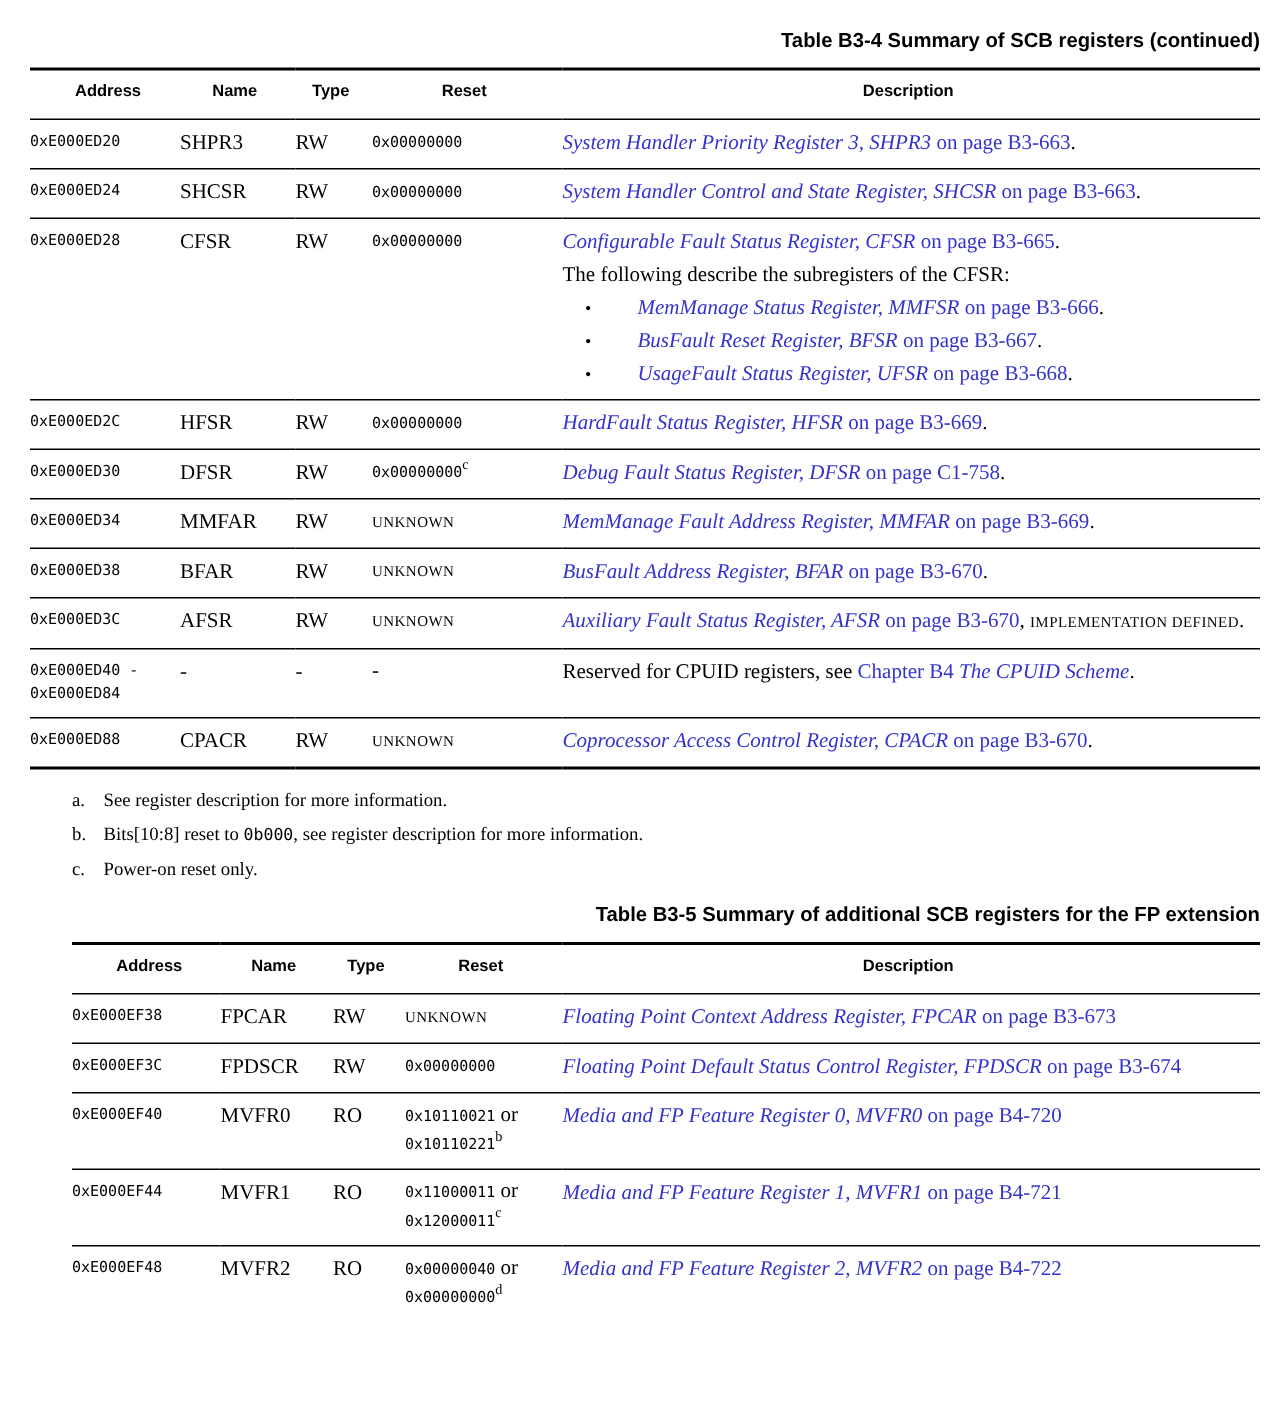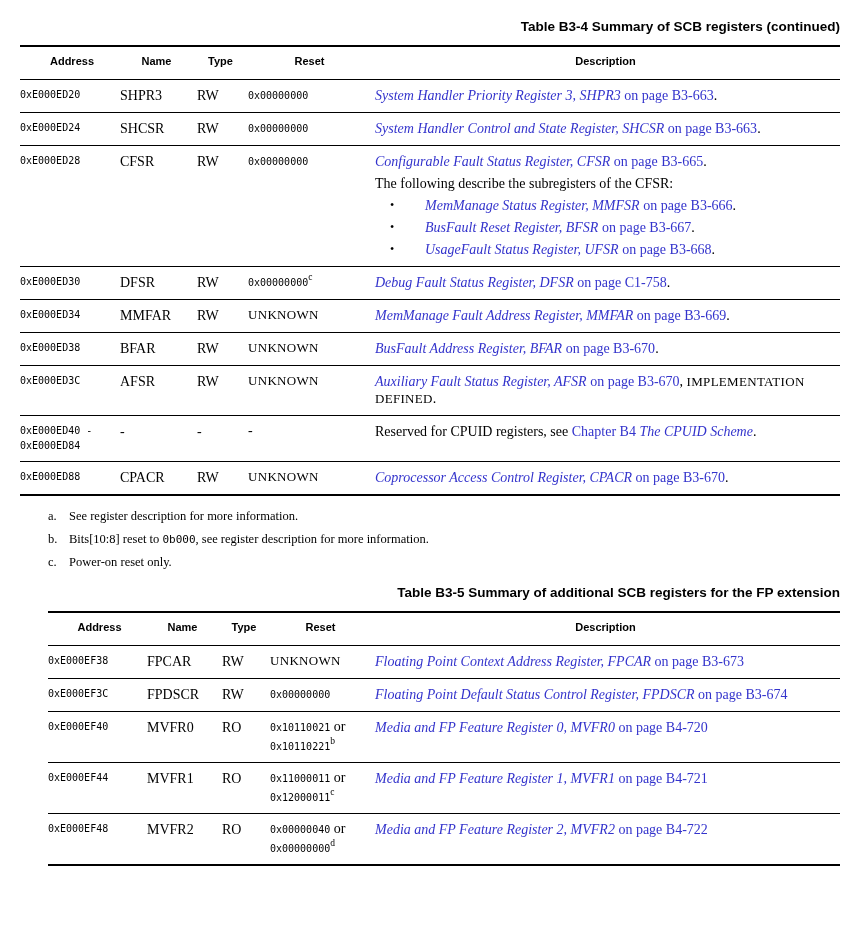--- a/index.html
+++ b/index.html
@@ -28,21 +28,21 @@
   table.reg th:first-child, td.c-addr{padding-left:8px;}
   .mo, td.c-addr div{
     font-family:"DejaVu Sans Mono",monospace;font-size:10px;line-height:15px;
   }
   td.c-addr div{white-space:nowrap;}
   td.c-reset .reset-line{line-height:15px;}
   td.c-reset .reset-line + .reset-line{margin-top:3px;}
   .sg{color:#000;}
   .lk{color:#3333cc;}
   .it{font-style:italic;}
-  .sc{font-size:13px;letter-spacing:0.3px;}
+  .sc{font-size:10px;letter-spacing:0.3px;}
   sup.sg{font-size:9.5px;font-family:"Liberation Serif",serif;line-height:0;vertical-align:super;}
   .desc-line + .desc-line{margin-top:5px;}
   .bullet{display:flex;margin-top:5px;padding-left:15px;}
   .bullet .dot{width:35px;flex:none;font-size:12px;line-height:17px;}
   .bullet .btxt{flex:1;}
   .footnotes{margin:12px 0 0 48px;font-size:12.5px;line-height:16px;}
   .fn{display:flex;margin-bottom:7px;}
   .fn .marker{width:21px;flex:none;}
   .fn .mo{font-size:11px;}
 </style>
@@ -118,20 +118,33 @@
               <div class="btxt"><span class="sg lk it">BusFault Reset Register, BFSR</span><span class="sg lk"> on page B3-667</span><span class="sg">.</span></div>
             </div>
             <div class="bullet">
               <span class="dot">•</span>
               <div class="btxt"><span class="sg lk it">UsageFault Status Register, UFSR</span><span class="sg lk"> on page B3-668</span><span class="sg">.</span></div>
             </div>
           </td>
         </tr>
         <tr>
           <td class="c-addr">
+            <div>0xE000ED2C</div>
+          </td>
+          <td>HFSR</td>
+          <td>RW</td>
+          <td class="c-reset">
+            <div class="reset-line"><span class="sg mo">0x00000000</span></div>
+          </td>
+          <td class="c-desc">
+            <div class="desc-line"><span class="sg lk it">HardFault Status Register, HFSR</span><span class="sg lk"> on page B3-669</span><span class="sg">.</span></div>
+          </td>
+        </tr>
+        <tr>
+          <td class="c-addr">
             <div>0xE000ED30</div>
           </td>
           <td>DFSR</td>
           <td>RW</td>
           <td class="c-reset">
             <div class="reset-line"><span class="sg mo">0x00000000</span><sup class="sg">c</sup></div>
           </td>
           <td class="c-desc">
             <div class="desc-line"><span class="sg lk it">Debug Fault Status Register, DFSR</span><span class="sg lk"> on page C1-758</span><span class="sg">.</span></div>
           </td>

